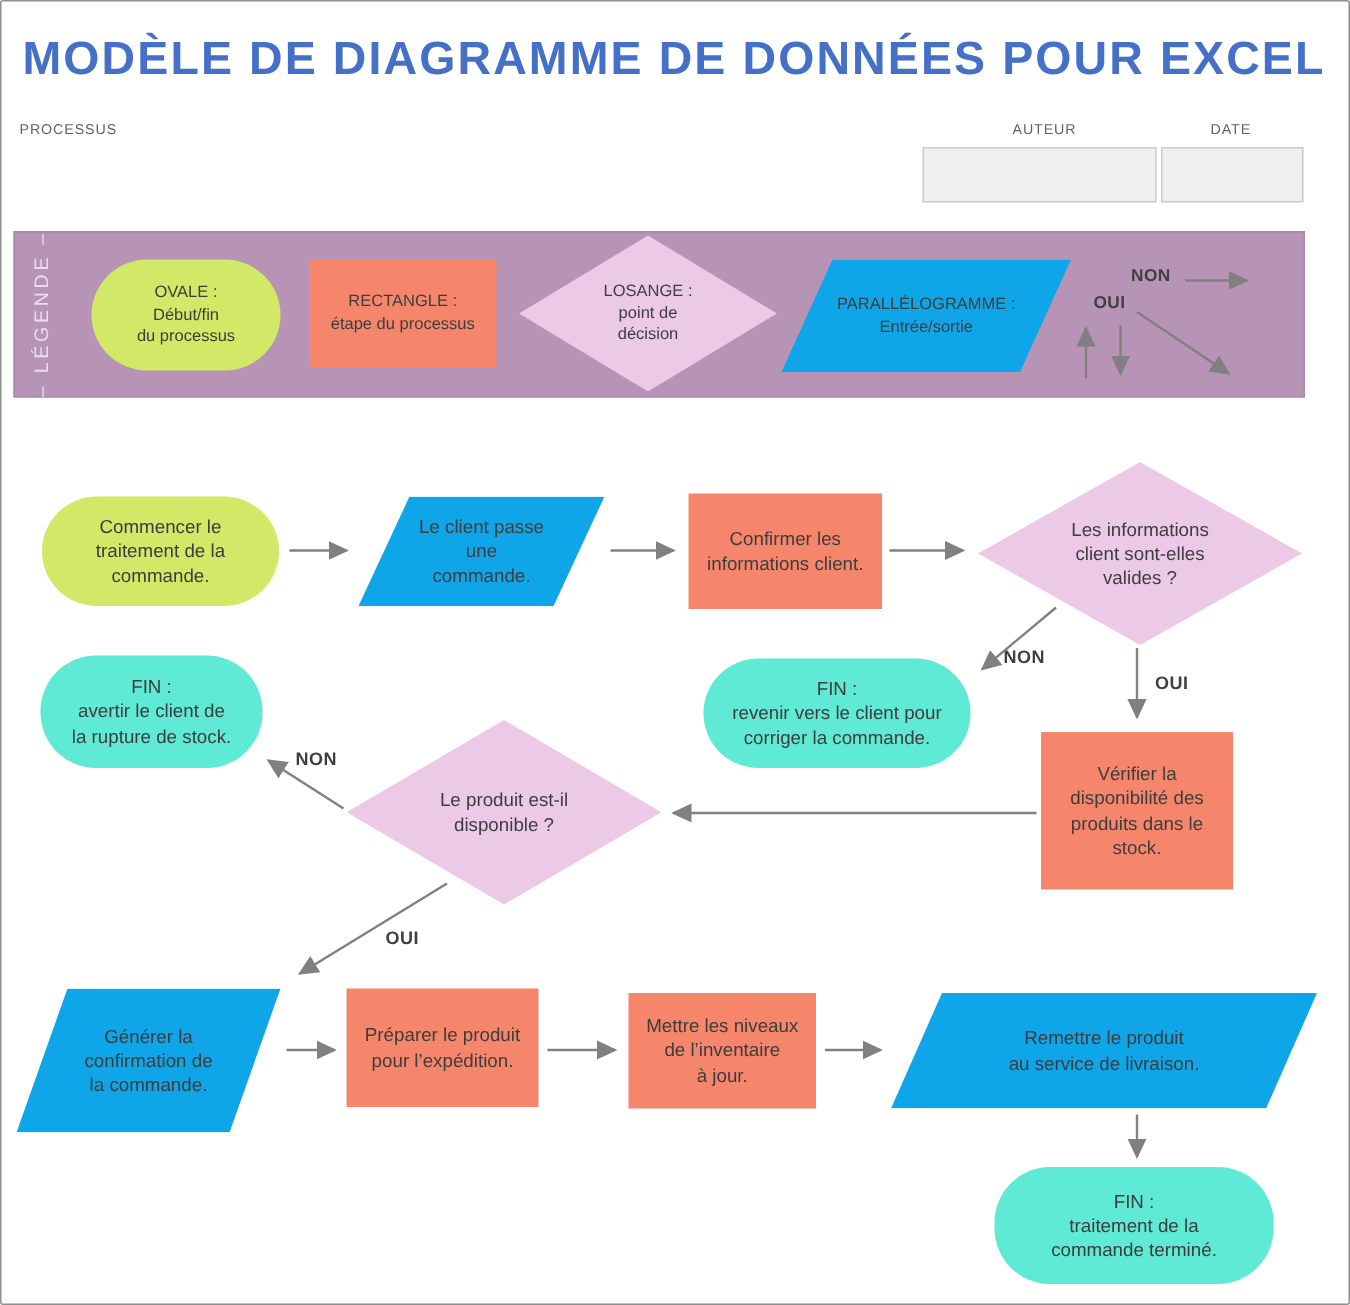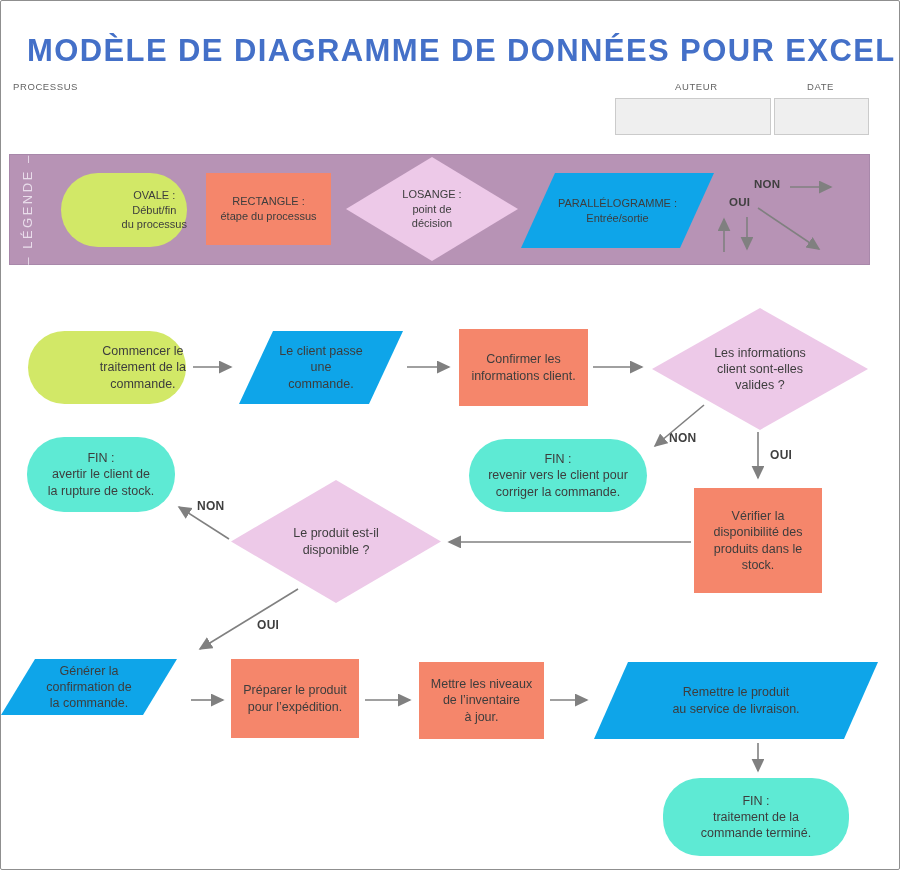--- a/index.html
+++ b/index.html
@@ -3,21 +3,21 @@
 <meta charset="utf-8">
 <style>
   html,body { margin:0; padding:0; background:#fff; }
   .page {
     position:relative; width:898px; height:868px;
     border:1px solid #8f8f8f; border-radius:2px;
     background:#ffffff; overflow:hidden;
     font-family:"Liberation Sans", sans-serif;
   }
   .title {
-    position:absolute; left:14px; top:20px; margin:12px;
+    position:absolute; left:14px; top:20px; margin:0;
     font-size:31px; font-weight:bold; letter-spacing:1.4px;
     color:#4470c8; white-space:nowrap;
   }
   .flabel {
     position:absolute; font-size:9.5px; letter-spacing:0.6px;
     color:#636363;
     text-align:center;
   }
   .field {
     position:absolute; top:97px; height:37px; box-sizing:border-box;
@@ -33,21 +33,21 @@
     position:absolute; left:-33px; top:200px; width:120px; height:16px;
     transform:rotate(-90deg); text-align:center;
     font-size:13px; letter-spacing:2.5px; color:#e9ddeb; white-space:nowrap;
   }
   .node {
     position:absolute; display:flex; align-items:center; justify-content:center;
     text-align:center; color:#3d3d3d; font-size:12.5px; line-height:1.3;
   }
   .node span { white-space:pre-line; display:block; }
   .legend-shape { font-size:11px; line-height:1.35; }
-  .oval-green { background:#d2e867; border-radius:37px;justify-content:flex-end; }
+  .oval-green { background:#d2e867; border-radius:37px; }
   .oval-mint  { background:#5eead4; border-radius:37px; }
   .rect-salmon { background:#f5866b; }
   .diamond { background:#edc9e8; clip-path:polygon(50% 0,100% 50%,50% 100%,0 50%); }
   .pgram { background:#0ea5e9; clip-path:polygon(34px 0,100% 0,calc(100% - 34px) 100%,0 100%); }
   .edge-label {
     position:absolute; font-size:12px; font-weight:bold; color:#3f3f3f;
     letter-spacing:0.3px;
   }
   .arrows { position:absolute; left:0; top:0; pointer-events:none; }
 </style>
@@ -121,21 +121,21 @@
   <div class="node rect-salmon" style="left:693px;top:487px;width:128px;height:105px">
     <span>Vérifier la
 disponibilité des
 produits dans le
 stock.</span>
   </div>
   <div class="node diamond" style="left:230px;top:479px;width:210px;height:123px">
     <span>Le produit est-il
 disponible ?</span>
   </div>
-  <div class="node pgram" style="left:0;top:658px;width:176px;height:56px">
+  <div class="node pgram" style="left:10px;top:658px;width:176px;height:96px">
     <span>Générer la
 confirmation de
 la commande.</span>
   </div>
   <div class="node rect-salmon" style="left:230px;top:658px;width:128px;height:79px">
     <span>Préparer le produit
 pour l’expédition.</span>
   </div>
   <div class="node rect-salmon" style="left:418px;top:661px;width:125px;height:77px">
     <span>Mettre les niveaux

